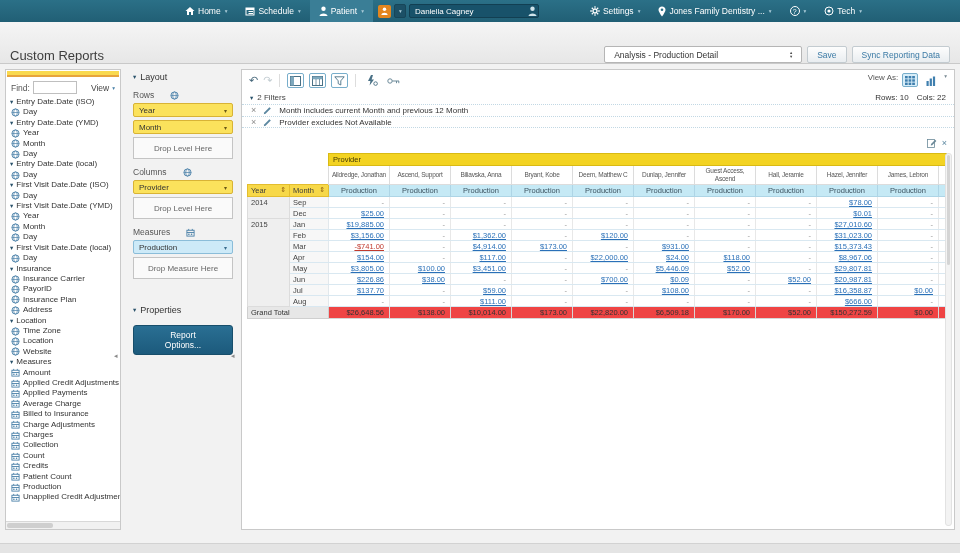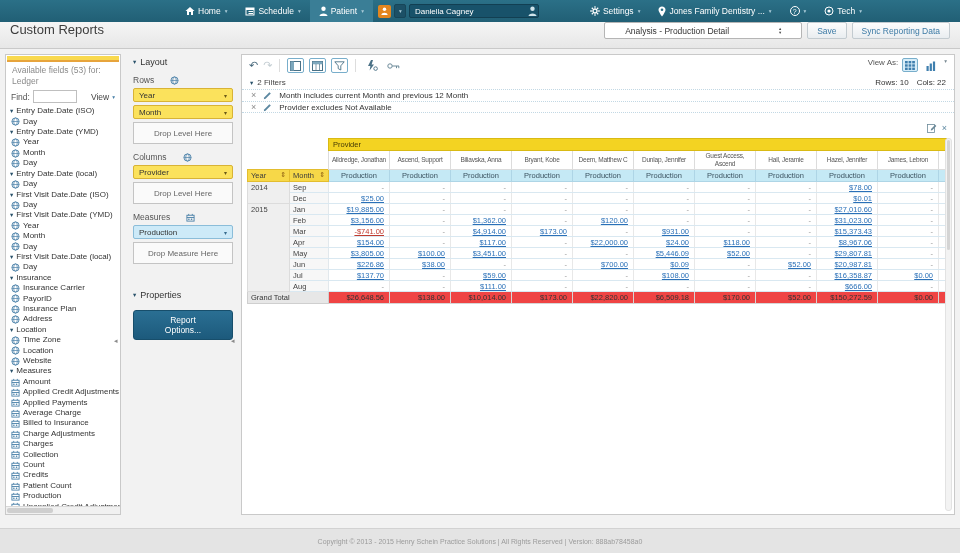--- a/index.html
+++ b/index.html
@@ -13,24 +13,24 @@
 .nav-item.active{background:#3a7e96}
 .chev{font-size:5.5px;color:#a9cbd8;margin-left:1px}
 .orange-badge{width:13px;height:13px;background:#e2861f;border-radius:2px;margin:0 3px 0 5px;display:flex;align-items:center;justify-content:center;cursor:pointer}
 .mini-drop{width:12px;height:14px;background:#1c5066;border:1px solid #174659;border-radius:2px;display:flex;align-items:center;justify-content:center;margin-right:3px;cursor:pointer}
 .search-wrap{position:relative;margin-right:42px}
 .search-input{width:130px;height:14px;background:#18526a;border:1px solid #123f52;border-radius:2px;color:#fff;font-size:8px;padding:0 16px 0 5px;font-family:inherit}
 .search-avatar{position:absolute;right:2px;top:2px}
 .help-circle{width:10px;height:10px;border:1px solid #fff;border-radius:50%;font-size:7px;display:flex;align-items:center;justify-content:center}
 
 
-.page-header{height:27px;background:linear-gradient(#f5f5f5,#e7e7e7);border-bottom:1px solid #c9c9c9;display:flex;align-items:flex-start;padding:0 10px}
+.page-header{height:42px;background:linear-gradient(#f5f5f5,#e7e7e7);border-bottom:1px solid #c9c9c9;display:flex;align-items:flex-end;padding:0 10px}
 .page-title{font-size:13px;color:#3d3d3d}
 .header-controls{margin-left:auto;display:flex;align-items:center;gap:5px}
-.report-select{width:198px;height:17px;border:1px solid #b5b5b5;background:#fff;border-radius:2px;display:flex;align-items:center;padding:0 20px;font-size:8.5px;color:#333;cursor:pointer}
+.report-select{width:198px;height:17px;border:1px solid #b5b5b5;background:#fff;border-radius:2px;display:flex;align-items:center;padding:0 9px;font-size:8.5px;color:#333;cursor:pointer}
 .stepper{display:flex;flex-direction:column;line-height:4px;font-size:4.5px;color:#444;margin-left:auto}
 .hbtn{height:17px;border:1px solid #c3cbd0;border-radius:2px;background:linear-gradient(#fdfdfd,#e9edf0);color:#3b7aa5;font-size:8.5px;padding:0 9px;display:flex;align-items:center;cursor:pointer;font-family:inherit}
 
 
 .content{display:flex;padding:5px;gap:4px;height:471px;position:relative}
 
 
 .sidebar{width:116px;background:#fff;border:1px solid #c9c9c9;display:flex;flex-direction:column}
 .ledger-bar{height:6px;background:#f9d94e;border-bottom:2px solid #e7a43c;margin:1px 1px 0}
 .sb-heading{padding:3px 6px 0;font-size:8.5px;color:#8a8a8a;line-height:1.25}
@@ -198,24 +198,20 @@
     </div>
     <button class="hbtn">Save</button>
     <button class="hbtn">Sync Reporting Data</button>
   </div>
 </div>
 
 <div class="content">
 
   <div class="sidebar">
     <div class="ledger-bar"></div>
-    <div class="sb-heading">
-      <div>Available fields (53) for:</div>
-      <div>Ledger</div>
-    </div>
     <div class="find-row">
       <span>Find:</span>
       <input class="find-input" value="" style="">
       <span class="view-lbl">
         <span>View</span>
         <span class="chev" style="color:#4a80a8">▾</span>
       </span>
     </div>
     <div class="fields">
         <div class="group-header">

